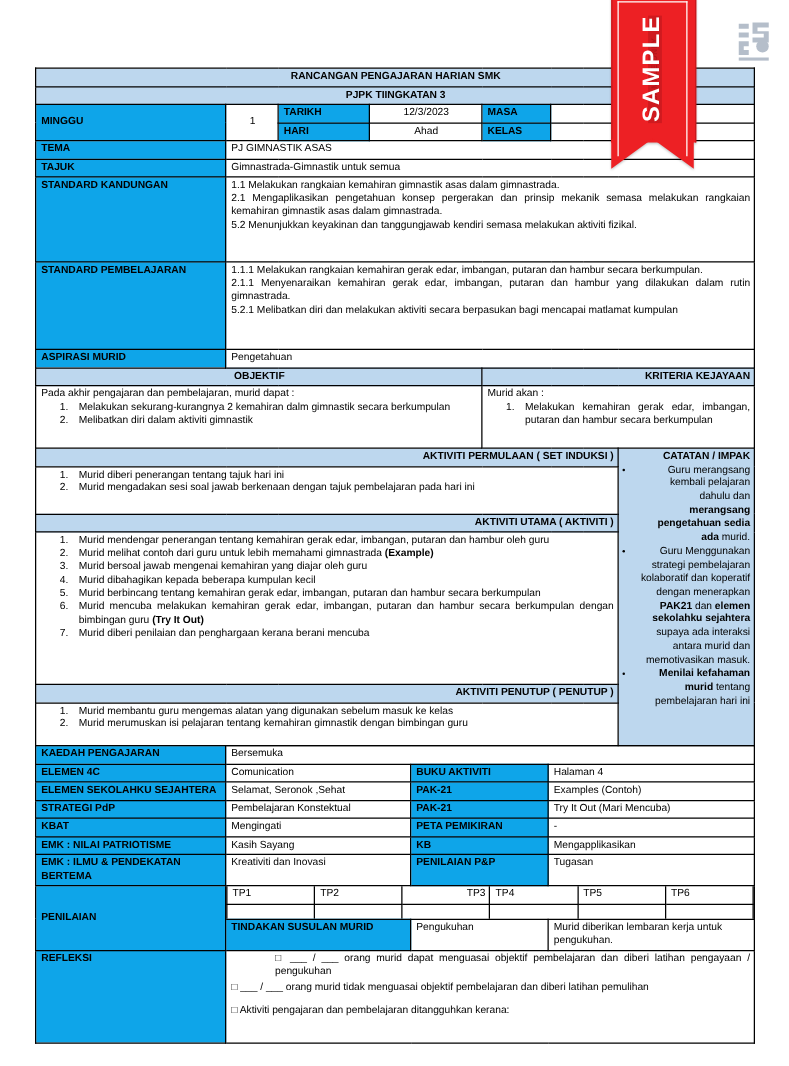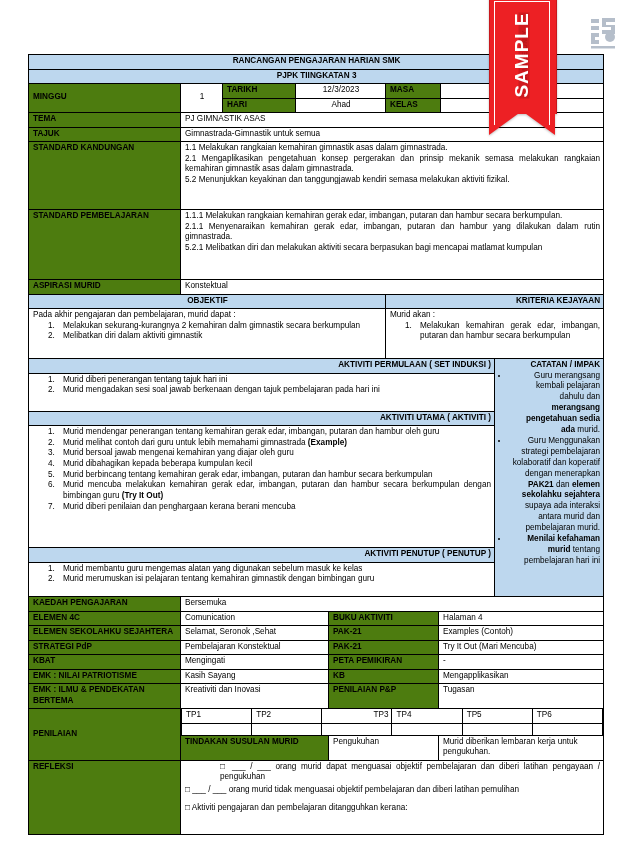--- a/index.html
+++ b/index.html
@@ -65,21 +65,21 @@
   table{border-collapse:collapse;table-layout:fixed;}
   td{
     border:1px solid #000;
     vertical-align:top;
     padding:1px 3px 2px 4px;
     line-height:1.28;
     word-wrap:break-word;
   }
   .main{position:absolute;left:28px;top:54px;width:575px;}
   .hd{background:#bdd7ee;font-weight:bold;text-align:right;}
-  .hdl{background:#4d7c0f;font-weight:bold;}
+  .hdl{background:#0ea5e9;font-weight:bold;}
   .ctr{text-align:center;}
   .mid{vertical-align:middle;}
   .b{font-weight:bold;}
 
   ol.num{margin:0;padding:0 0 0 24px;list-style:decimal;}
   ol.num>li{margin:0 0 0 0;padding-left:6px;line-height:1.3;}
   ul.bul{margin:0;padding:0 0 0 10px;list-style:disc;}
   ul.bul>li{margin:0 0 0 0;padding-left:1px;line-height:1.33;}
   .just{text-align:justify;}
   .tight{line-height:1.3;}
@@ -173,21 +173,21 @@
         <div id="sp-list" class="tight">
               <div class="just">1.1.1 Melakukan rangkaian kemahiran gerak edar, imbangan, putaran dan hambur secara berkumpulan.</div>
               <div class="just">2.1.1 Menyenaraikan kemahiran gerak edar, imbangan, putaran dan hambur yang dilakukan dalam rutin gimnastrada.</div>
               <div class="just">5.2.1 Melibatkan diri dan melakukan aktiviti secara berpasukan bagi mencapai matlamat kumpulan</div>
             </div>
       </td>
     </tr>
 
     <tr>
       <td class="hdl">ASPIRASI MURID</td>
-      <td colspan="7">Konstektual</td>
+      <td colspan="7">Pengetahuan</td>
     </tr>
 
     <tr>
       <td class="hd ctr" colspan="4">OBJEKTIF</td>
       <td class="hd" colspan="4">KRITERIA KEJAYAAN</td>
     </tr>
     <tr>
       <td colspan="4" style="height:46px">
         <div class="p">Pada akhir pengajaran dan pembelajaran, murid dapat :</div>
         <ol class="num just" id="obj-list">
@@ -202,21 +202,21 @@
             </ol>
       </td>
     </tr>
 
     <tr>
       <td class="hd" colspan="7">AKTIVITI PERMULAAN ( SET INDUKSI )</td>
       <td class="hd" rowspan="6" style="vertical-align:top">
         <div class="b">CATATAN / IMPAK</div>
       <ul class="bul" style="font-weight: normal;">
               <li><span>Guru merangsang kembali pelajaran dahulu dan </span><b>merangsang pengetahuan sedia ada </b><span>murid.</span></li>
-              <li><span>Guru  Menggunakan strategi pembelajaran kolaboratif dan koperatif dengan menerapkan </span><b>PAK21</b><span> dan </span><b>elemen sekolahku sejahtera</b><span> supaya ada interaksi antara murid dan pembelajaran murid.</span></li>
+              <li><span>Guru  Menggunakan strategi pembelajaran kolaboratif dan koperatif dengan menerapkan </span><b>PAK21</b><span> dan </span><b>elemen sekolahku sejahtera</b><span> supaya ada interaksi antara murid dan memotivasikan masuk.</span></li>
               <li><b>Menilai kefahaman murid</b><span> tentang pembelajaran hari ini</span></li>
             </ul>
           </td>
     </tr>
     <tr>
       <td colspan="7" style="height:34px;border-bottom:1px solid #000">
         <ol class="num" id="ap-list">
               <li>Murid diberi penerangan tentang tajuk hari ini</li>
               <li>Murid mengadakan sesi soal jawab berkenaan dengan tajuk pembelajaran pada hari ini</li>
             </ol>

